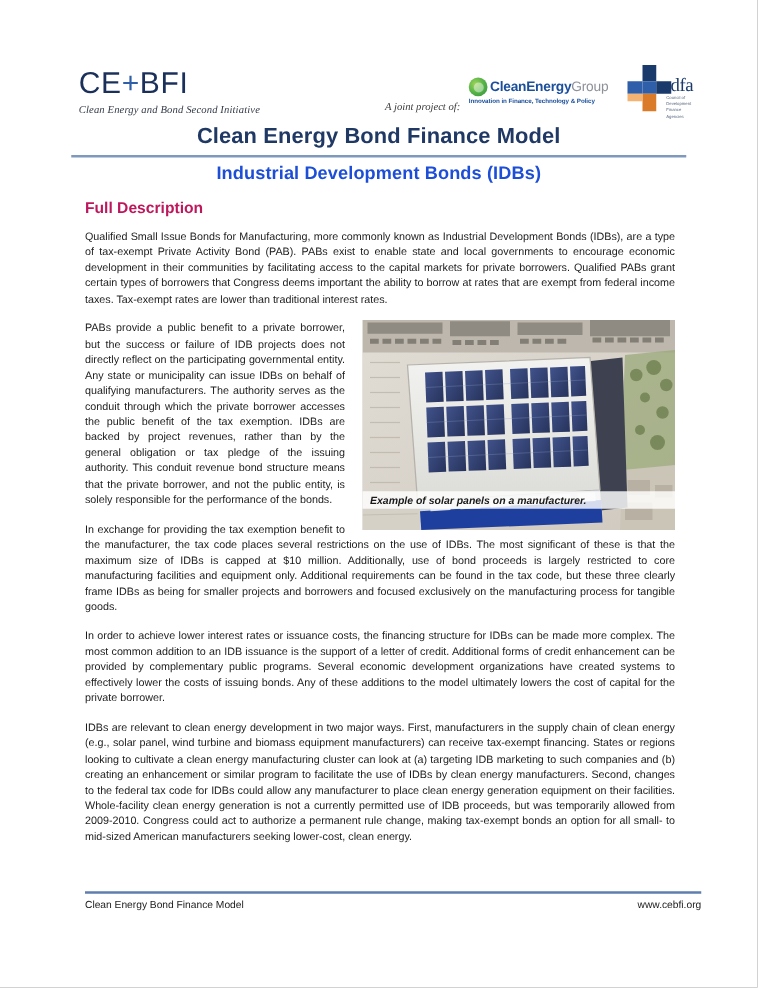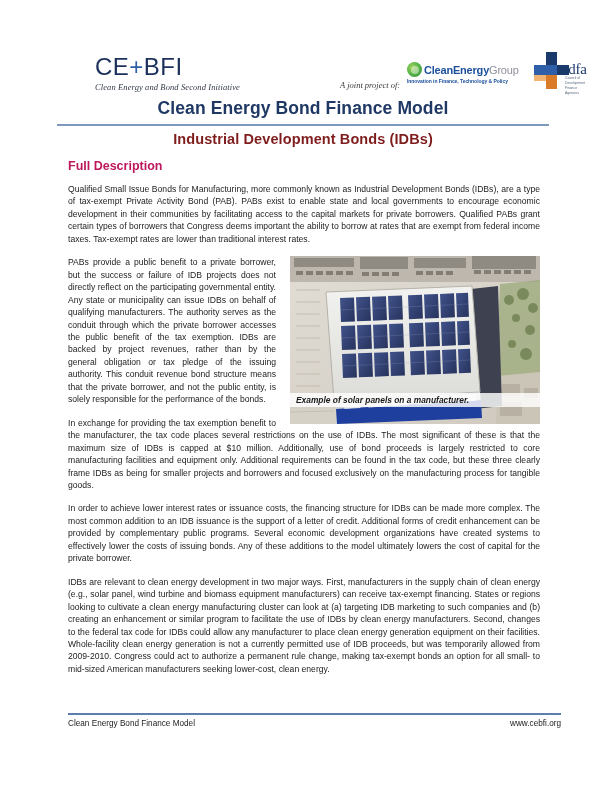--- a/index.html
+++ b/index.html
@@ -17,21 +17,20 @@
     background: #ffffff;
     overflow: hidden;
     box-sizing: border-box;
   }
 
   
   .header {
     position: absolute;
     left: 0; top: 0; right: 0;
     height: 100px;
-    margin-left: 32px;
   }
   .logo-cebfi {
     position: absolute;
     left: 63px;
     top: 55px;
   }
   .logo-cebfi .mark {
     font-family: "Liberation Sans", sans-serif;
     font-size: 24px;
     font-weight: 400;
@@ -154,21 +153,21 @@
     background: #7f99bd;
   }
   .doc-subtitle {
     position: absolute;
     left: 57px;
     right: 57px;
     top: 131px;
     text-align: center;
     font-size: 14.5px;
     font-weight: bold;
-    color: #7f1d1d;
+    color: #1d4ed8;
     letter-spacing: 0.1px;
   }
 
   .section-heading {
     position: absolute;
     left: 68px;
     top: 159px;
     font-size: 12.5px;
     font-weight: bold;
     color: #be185d;

